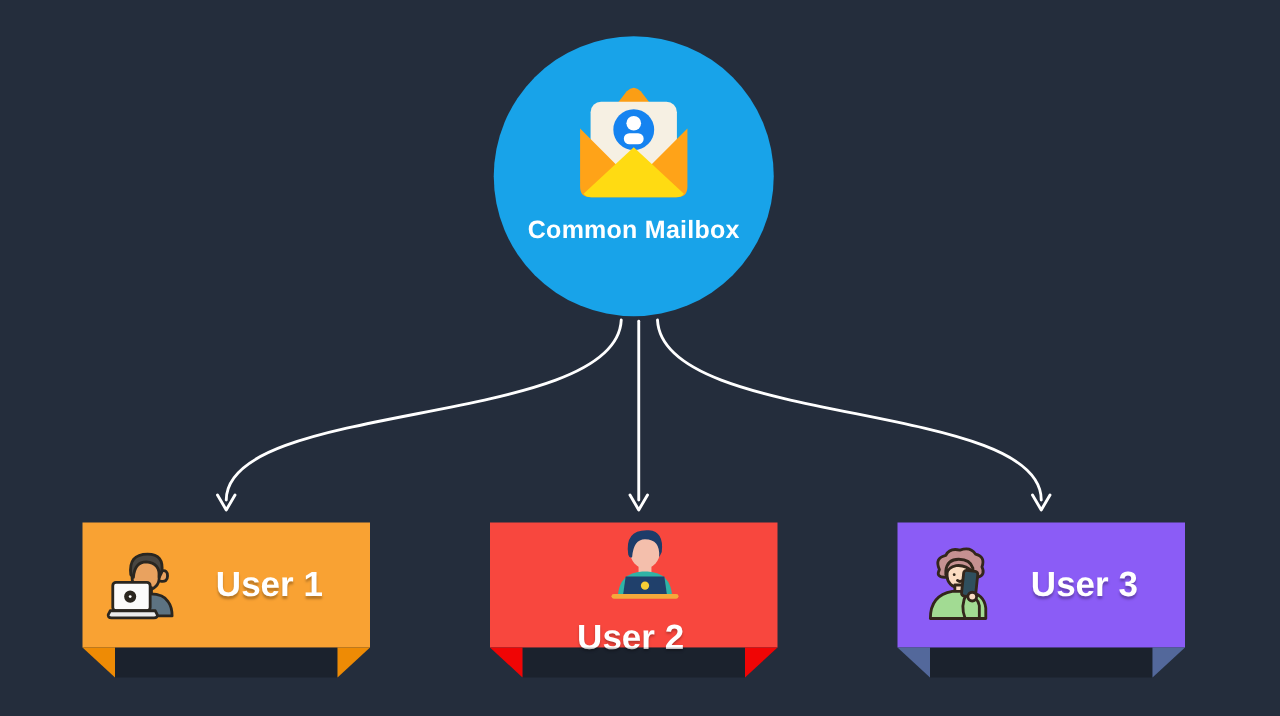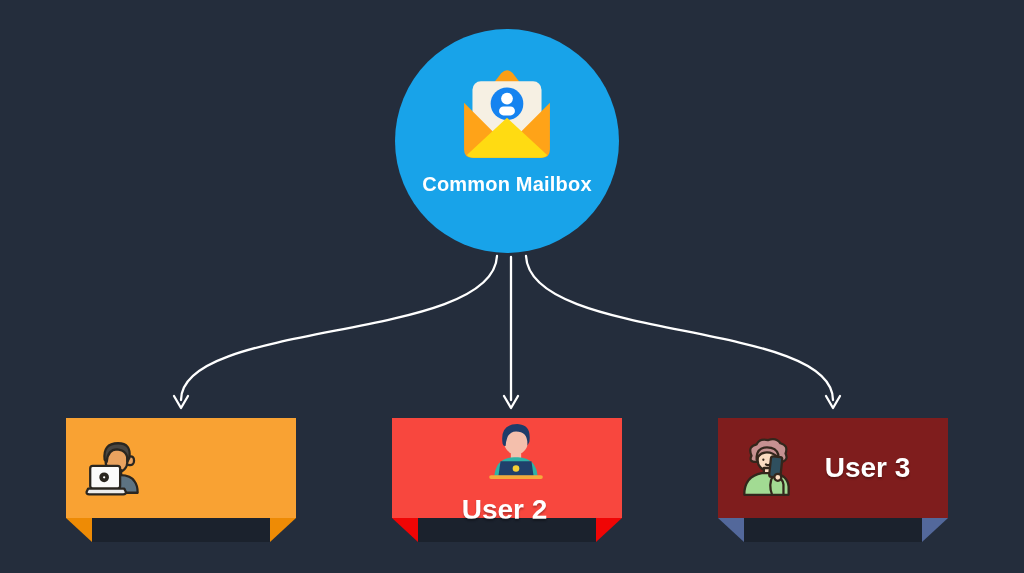--- a/index.html
+++ b/index.html
@@ -75,20 +75,21 @@
           <path d="M45,21 q4.5,-1 4.5,4 q0,5 -5.5,4" fill="#e9a25f"></path>
           <path d="M21,24 Q19,8 34,8 Q47,8 45,22 L43,26 Q44,15 33,14 Q24,14 23,26 Z" fill="#4a4641"></path>
           <path d="M29,34 h8 v6 h-8 Z" fill="#d3874a"></path>
           <path d="M22,56 Q21,41 33,39 Q46,38 50,45 Q53,49 53,56 Z" fill="#5d7382"></path>
           <rect x="7" y="30" width="29" height="22" rx="2.5" fill="#fbfbfb"></rect>
           <circle cx="20.5" cy="41" r="3.6" fill="#2a2620"></circle>
           <circle cx="20.5" cy="41" r="1.1" fill="#ffffff" stroke="none"></circle>
           <path d="M5,52 h35 l1.5,3 q0.5,2.5 -2.5,2.5 h-33 q-3,0 -2.5,-2.5 Z" fill="#ececec"></path>
         </g>
       </svg>
+      <div class="card-label" style="color: rgb(255, 255, 255);">User 1</div>
     </div>
     <div class="card-shadow"></div>
     <div class="tail tail-left" style="border-top-color: rgb(238, 139, 5);"></div>
     <div class="tail tail-right" style="border-top-color: rgb(238, 139, 5);"></div>
   </div>
 
   <div class="card card-2">
     <div class="card-body" style="background: rgb(248, 71, 62); flex-direction: column;">
       <svg class="card-icon" viewBox="0 0 64 64" xmlns="http://www.w3.org/2000/svg">
         <g>
@@ -102,21 +103,21 @@
         </g>
       </svg>
       <div class="card-label" style="color: rgb(255, 255, 255);">User 2</div>
     </div>
     <div class="card-shadow"></div>
     <div class="tail tail-left" style="border-top-color: rgb(240, 5, 5);"></div>
     <div class="tail tail-right" style="border-top-color: rgb(240, 5, 5);"></div>
   </div>
 
   <div class="card card-3">
-    <div class="card-body" style="background: #7f1d1d; justify-content: center;">
+    <div class="card-body" style="background: #8b5cf6; justify-content: center;">
       <svg class="card-icon" viewBox="0 0 64 64" xmlns="http://www.w3.org/2000/svg">
         <g stroke="#33261c" stroke-width="2.2" stroke-linejoin="round" stroke-linecap="round">
           <path d="M16,20 Q12,11 21,9 Q24,3 32,5 Q40,2 44,8 Q52,10 49,18 Q52,24 46,26 L20,26 Q13,26 16,20 Z" fill="#c69191"></path>
           <rect x="22" y="13" width="19" height="21" rx="9" fill="#fbdcc2"></rect>
           <path d="M21,21 Q22,12 31,12 Q40,12 42,19 L42,22 Q36,16 29,17 Q23,18 21,24 Z" fill="#c69191"></path>
           <circle cx="27.5" cy="24" r="1.1" fill="#33261c" stroke="none"></circle>
           <circle cx="36.5" cy="24" r="1.1" fill="#33261c" stroke="none"></circle>
           <path d="M30,28.5 q2,1.5 4,0" fill="none"></path>
           <path d="M28,32 h8 v6 h-8 Z" fill="#fbdcc2"></path>
           <path d="M9,58 Q9,40 26,37 h12 Q51,39 52,50 L52,58 Z" fill="#a2db93"></path>

